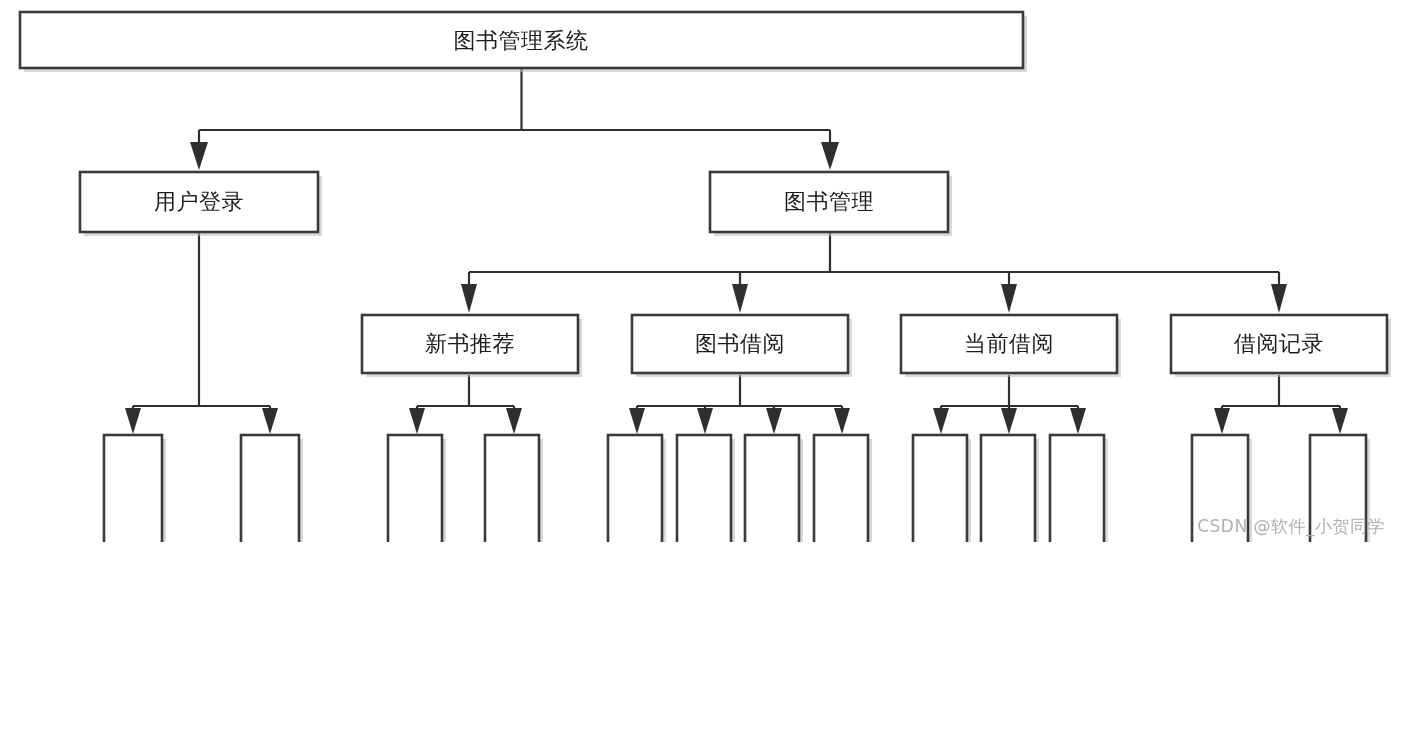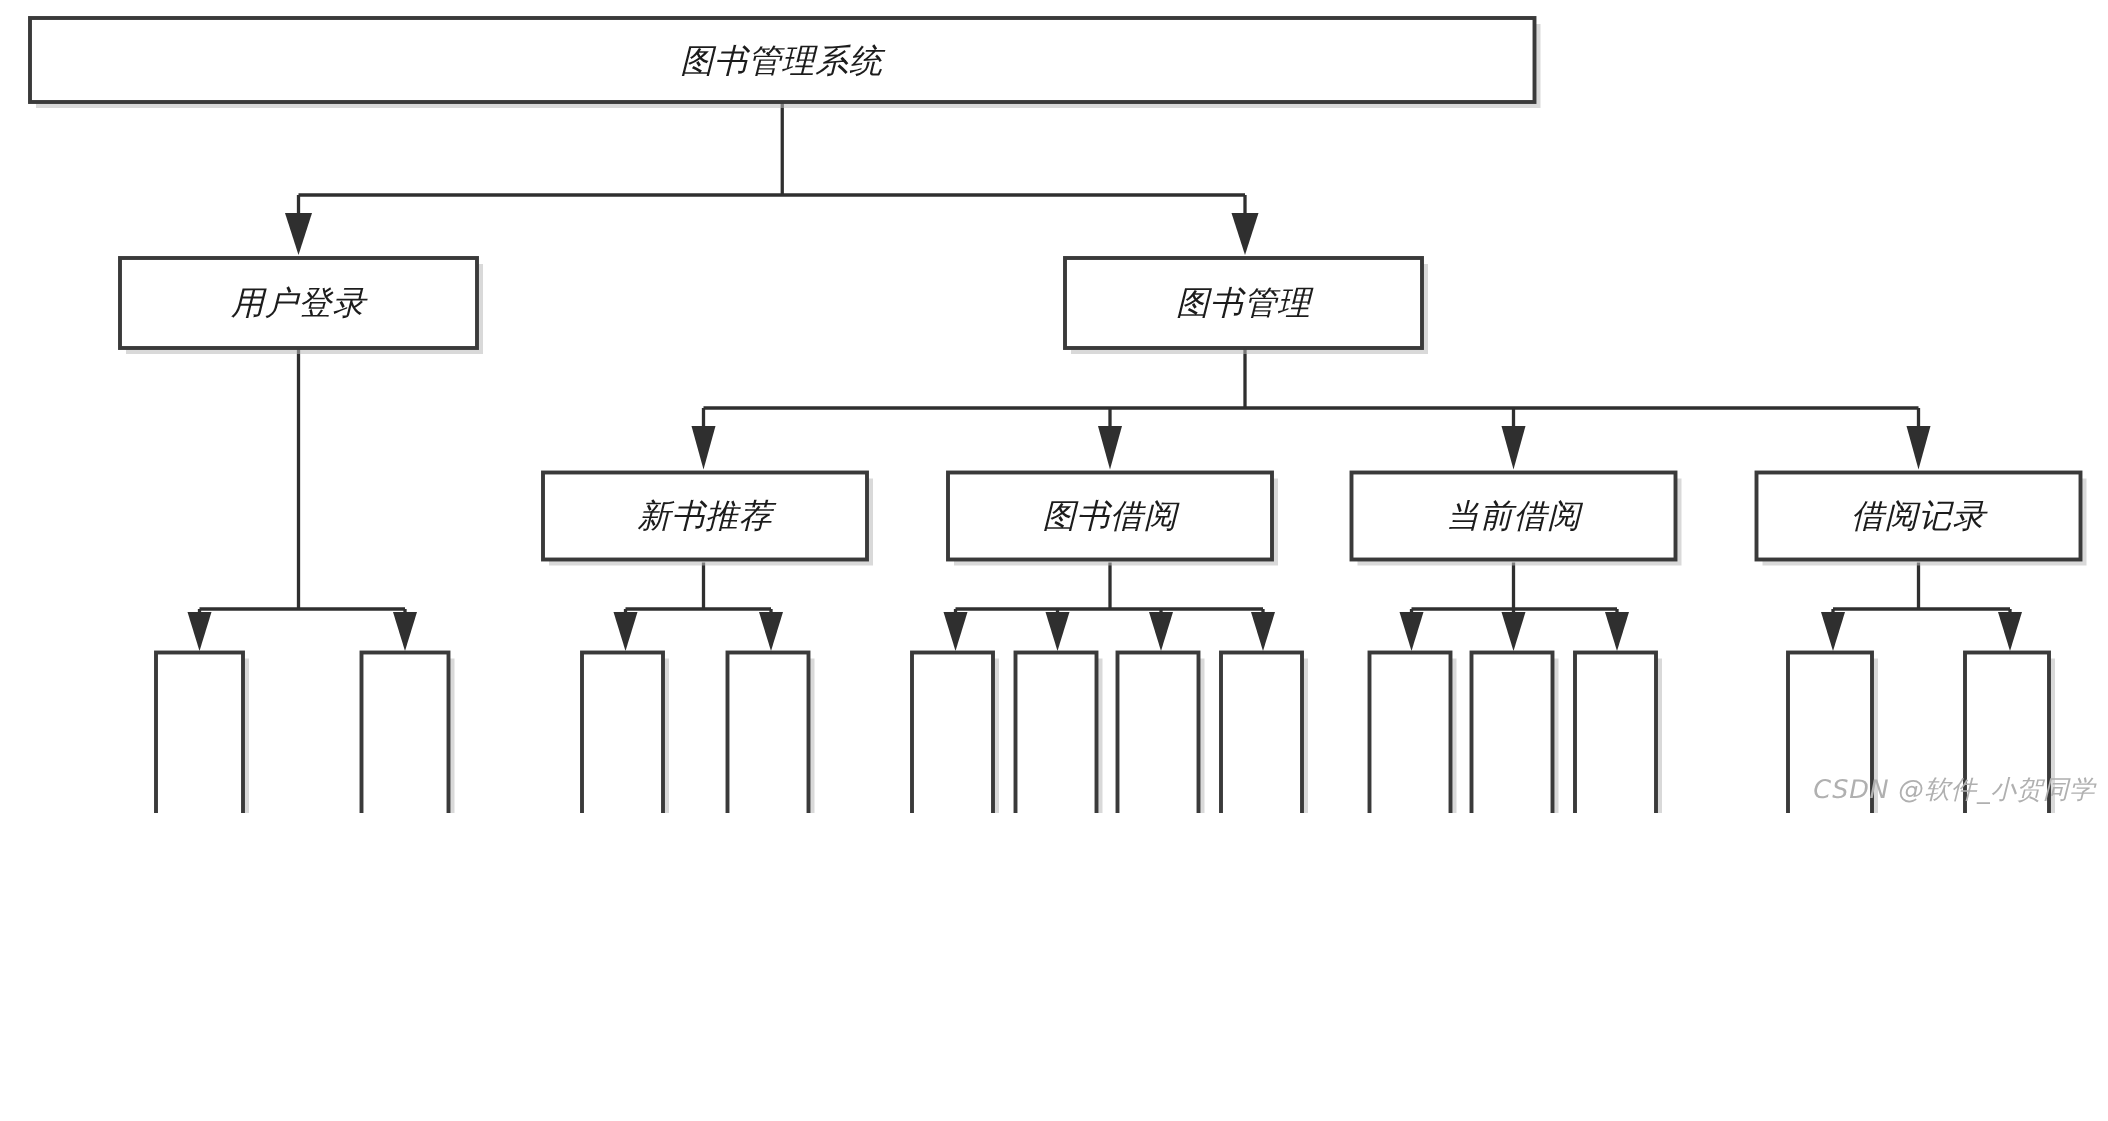--- a/index.html
+++ b/index.html
@@ -7,21 +7,20 @@
     padding: 0;
     background: #ffffff;
   }
   #stage {
     position: relative;
     width: 1405px;
     height: 542px;
     background: #ffffff;
     font-family: "DejaVu Sans", "Liberation Sans", sans-serif;
     overflow: hidden;
-    font-style: italic;
   }
   svg#diagram {
     position: absolute;
     left: 0;
     top: 0;
     width: 1405px;
     height: 747px;
     display: block;
   }
   .node-rect {
@@ -60,21 +59,21 @@
     line-height: 1.14;
     color: #1c1c1c;
     letter-spacing: 3px;
     text-align: center;
     font-family: "DejaVu Sans", "Liberation Sans", sans-serif;
     white-space: nowrap;
     pointer-events: none;
   }
   .watermark {
     position: absolute;
-    right: 8px;
+    right: 20px;
     bottom: 4px;
     font-size: 17px;
     color: #b0b0b0;
     font-family: "DejaVu Sans", "Liberation Sans", sans-serif;
     letter-spacing: 0.5px;
     user-select: none;
   }
 </style>
 </head>
 <body>

